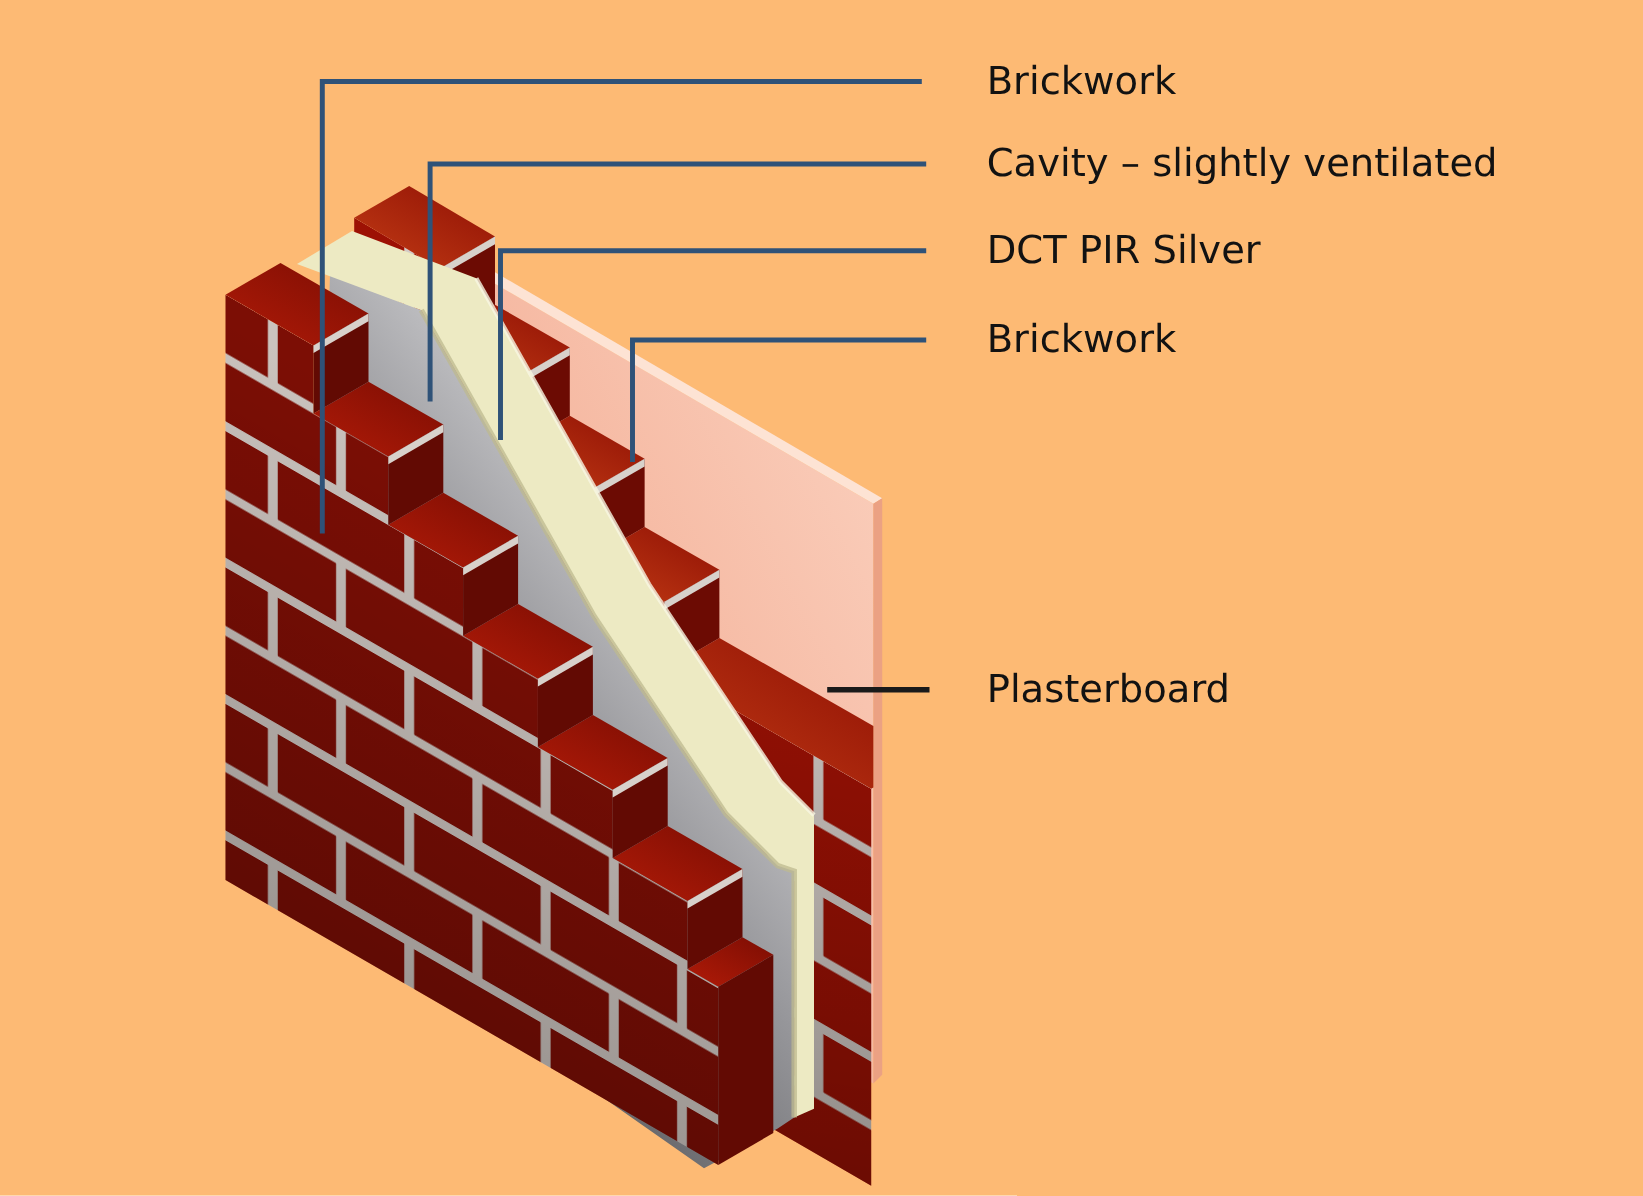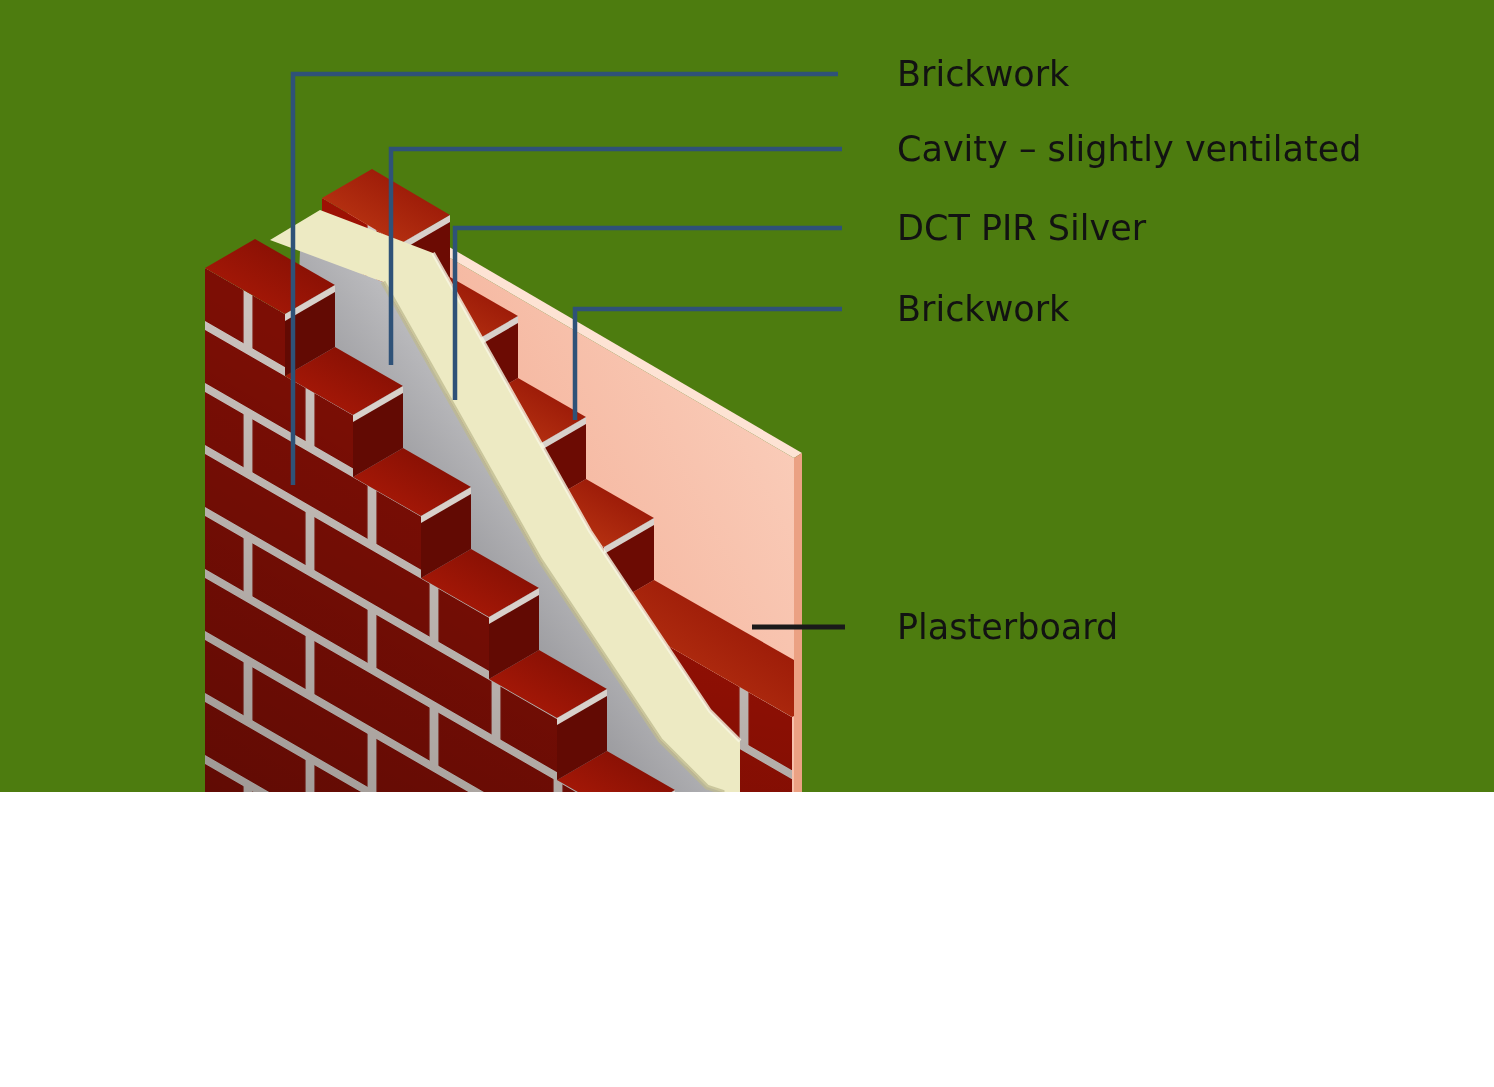--- a/index.html
+++ b/index.html
@@ -1,16 +1,16 @@
 <!DOCTYPE html>
 <html><head>
 <meta charset="utf-8">
 <style>
   html,body{margin:0;padding:0;background:#ffffff;}
-  .stage{width:1494px;height:792px;position:relative;background:#4d7c0f;overflow:hidden;}
+  .stage{width:1494px;height:1087px;position:relative;background:#fdba74;overflow:hidden;}
   svg{display:block;}
   text.diagram-label{
     font-family:"DejaVu Sans","Liberation Sans",sans-serif;
     font-size:35px;
     fill:#121212;
   }
 </style>
 </head>
 <body>
 

